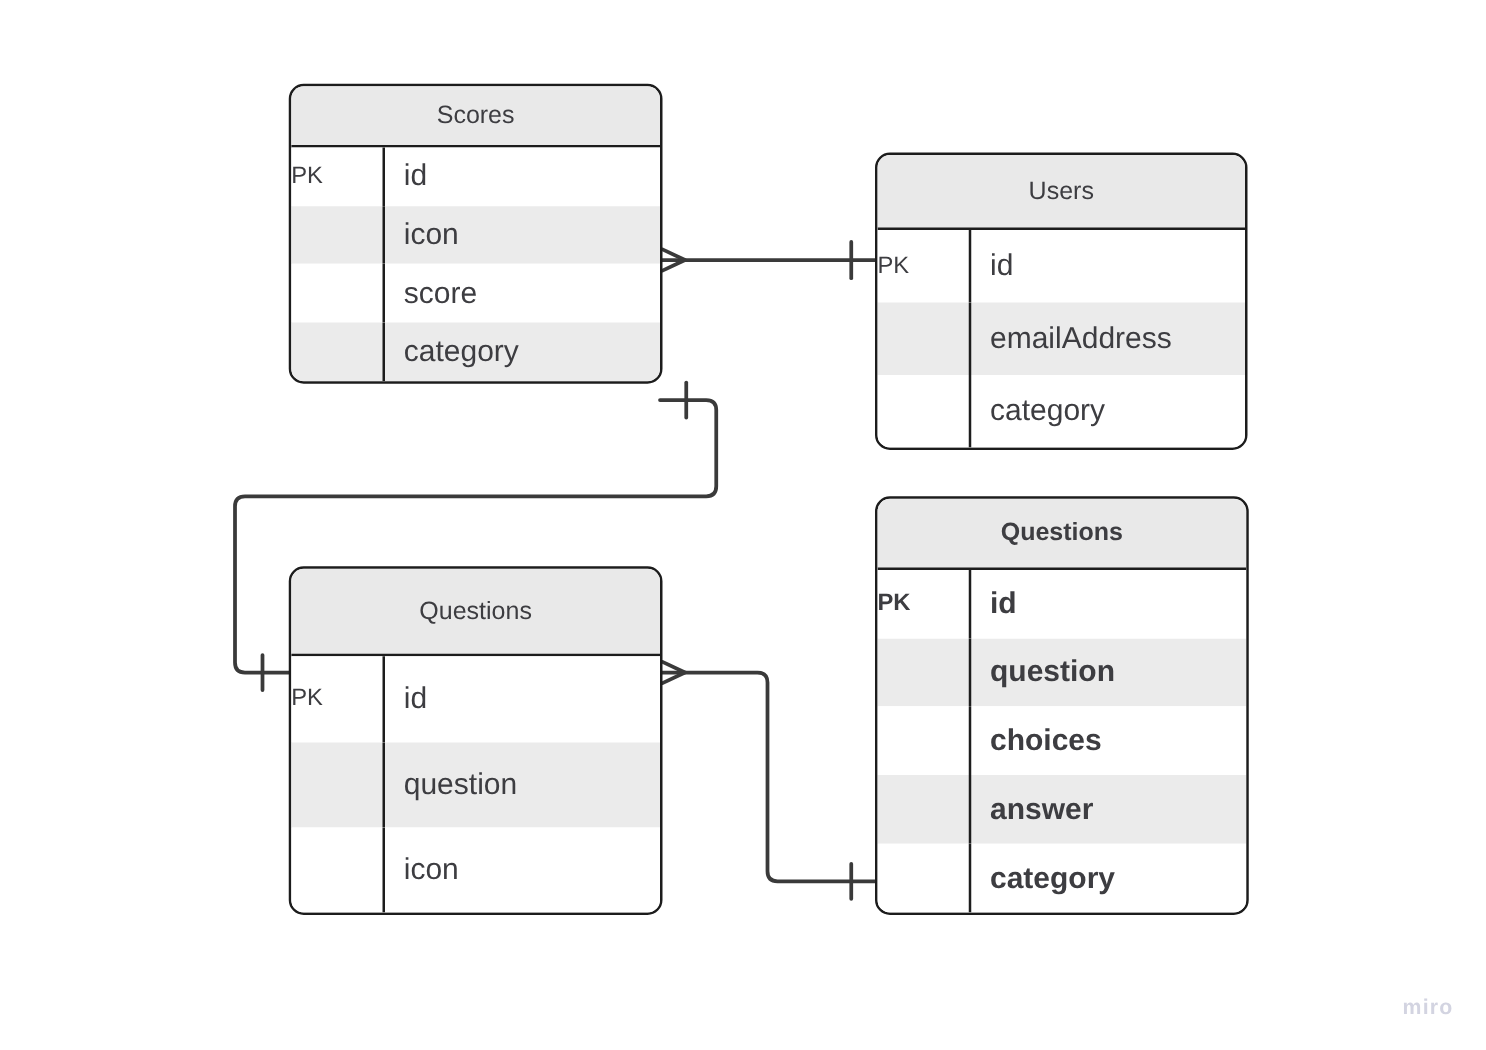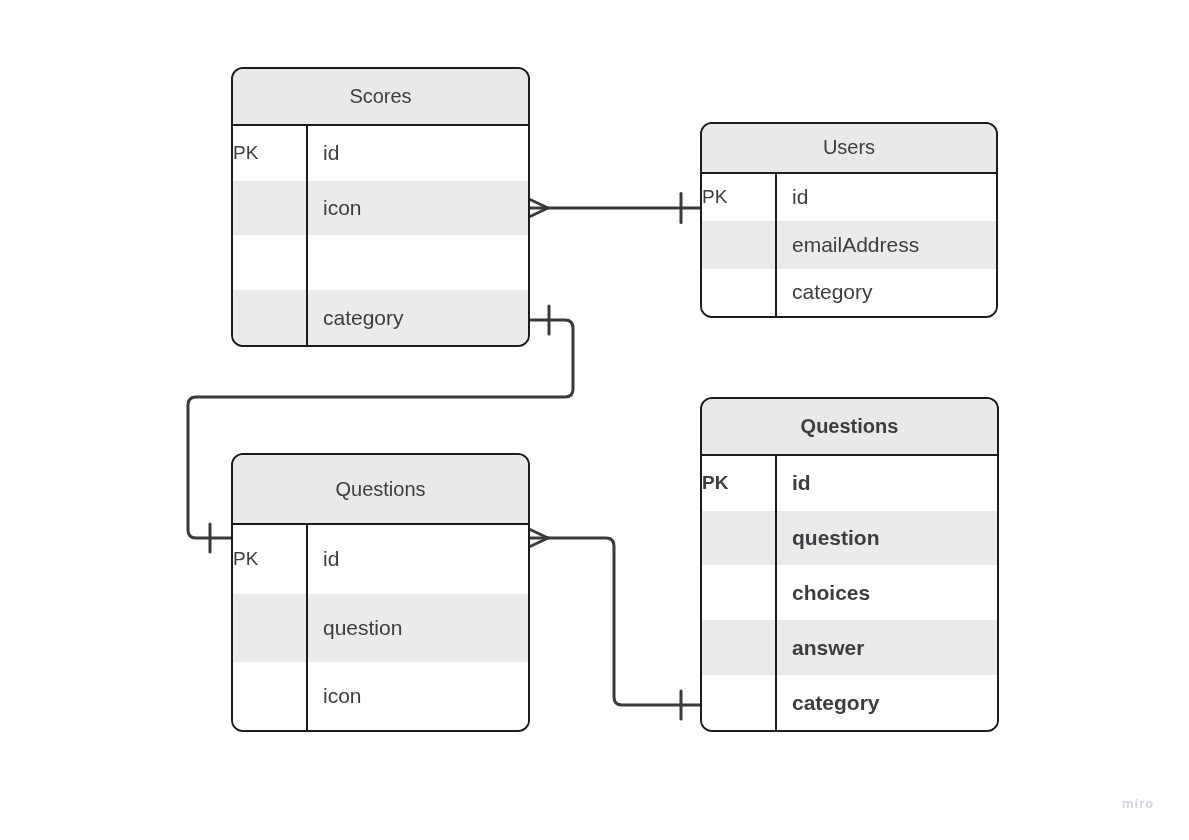--- a/index.html
+++ b/index.html
@@ -59,30 +59,30 @@
     box-sizing:border-box;
     border-right:2.5px solid var(--border);
     display:flex;align-items:center;
     font-size:19px;color:var(--text);
     flex-shrink:0;
   }
   .erd-row .attr{
     flex:1;
     display:flex;align-items:center;
     padding-left:15px;
-    font-size:21px;color:var(--text);
+    font-size:24px;color:var(--text);
   }
-  #t-scores{left:231px;top:67px;width:299px;height:280px;}
-  #t-users{left:700px;top:122px;width:298px;height:196px;}
+  #t-scores{left:231px;top:67px;width:299px;height:240px;}
+  #t-users{left:700px;top:122px;width:298px;height:238px;}
   #t-categories{left:231px;top:453px;width:299px;height:279px;}
   #t-questions{left:700px;top:397px;width:299px;height:335px;font-weight:bold;}
   .watermark{
     position:absolute;
     left:1122px;top:796px;
-    font-size:13px;
+    font-size:17px;
     font-weight:600;
     letter-spacing:1px;
     color:var(--watermark-color);
   }
 </style>
 </head>
 <body>
 
 <div class="canvas">
 
@@ -109,20 +109,21 @@
     <div class="erd-row">
       <div class="pk">PK</div>
       <div class="attr">id</div>
     </div>
     <div class="erd-row">
       <div class="pk"></div>
       <div class="attr">icon</div>
     </div>
     <div class="erd-row">
       <div class="pk"></div>
+      <div class="attr">score</div>
     </div>
     <div class="erd-row">
       <div class="pk"></div>
       <div class="attr">category</div>
     </div>
   </div>
 
   <div class="erd-table" id="t-users">
     <div class="erd-header">Users</div>
     <div class="erd-row">

